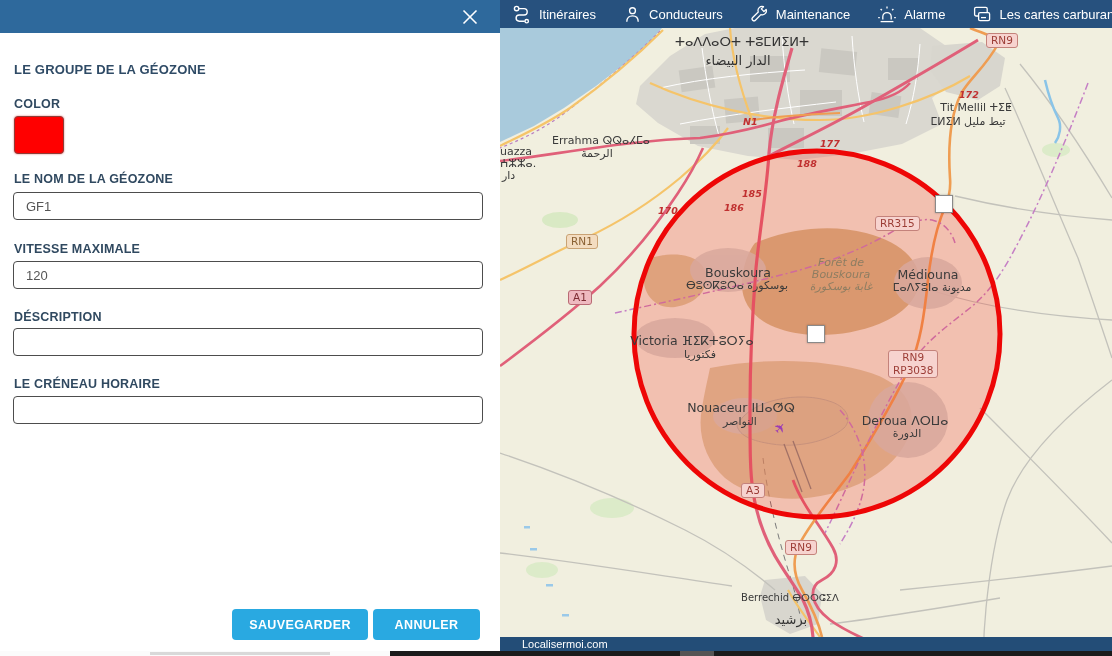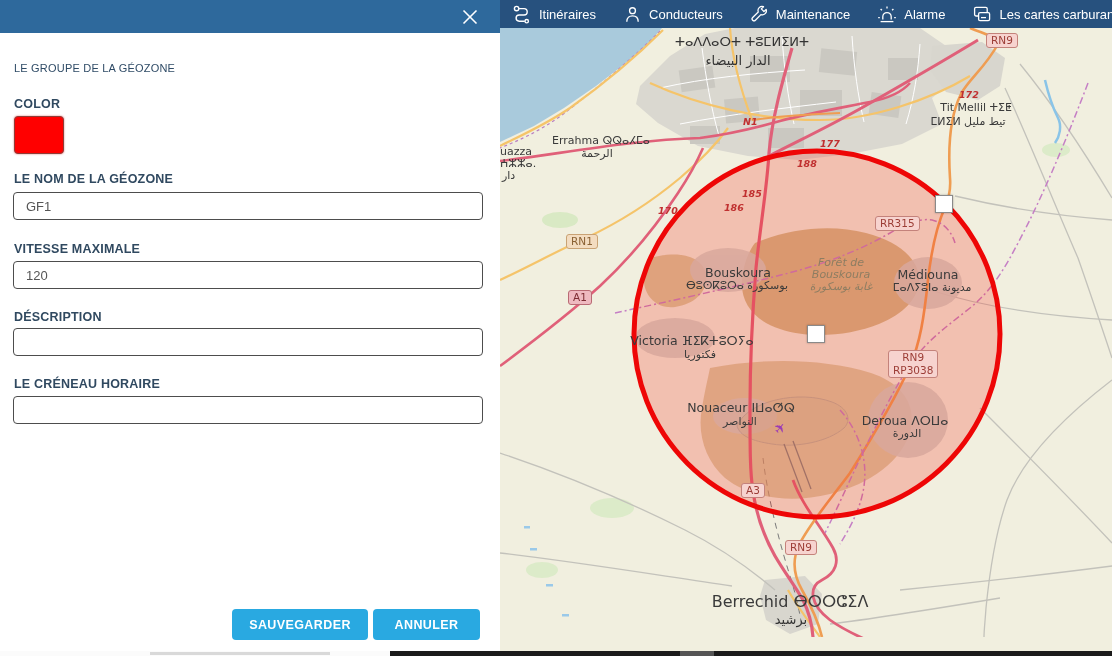--- a/index.html
+++ b/index.html
@@ -6,21 +6,21 @@
   html,body { width:1112px; height:656px; overflow:hidden; background:#fff;
               font-family:"Liberation Sans","DejaVu Sans",sans-serif; }
   #stage { position:relative; width:1112px; height:656px; }
 
   
   #panel { position:absolute; left:0; top:0; width:500px; height:656px; background:#fff; z-index:5; }
   #panel-header { position:absolute; left:0; top:0; width:500px; height:33px; background:#2e699c;
                   display:flex; align-items:center; }
   #panel-title { color:#fff; font-weight:bold; font-size:14.5px; letter-spacing:.4px; margin-left:14px; }
   #close-btn { position:absolute; right:20px; top:7px; width:20px; height:20px; cursor:pointer; }
-  .sec-head { position:absolute; left:14px; font-weight:normal; color:#2f4b66; font-size:11px; letter-spacing:.2px; }
+  .sec-head { position:absolute; left:14px; font-weight:bold; color:#2f4b66; font-size:13px; letter-spacing:.2px; }
   .fld-label { position:absolute; left:14px; font-weight:bold; color:#304960; font-size:12.5px; letter-spacing:.2px; }
   .fld { position:absolute; left:13px; width:470px; height:28px; border:1px solid #4d4d4d; border-radius:4px;
          font-size:13px; color:#555; padding:0 12px; outline:none; background:#fff;
          font-family:"Liberation Sans",sans-serif; }
   #color-swatch { position:absolute; left:14px; top:116px; width:50px; height:38px; background:#ff0000;
                   border:1px solid #8e3d38; border-radius:4px; box-shadow:0 0 2px rgba(200,0,0,.6); }
   .btn { position:absolute; top:609px; height:31px; background:#29a9e1; color:#fff; border:none; border-radius:4px;
          font-weight:bold; font-size:12.5px; letter-spacing:.4px; cursor:pointer;
          font-family:"Liberation Sans",sans-serif; }
   #btn-save { left:232px; width:136px; }
@@ -46,21 +46,21 @@
   .badge { position:absolute; background:#f7d3cf; border:1px solid #c4827b; color:#9c3d36; border-radius:3px;
            font-size:10.5px; line-height:13px; padding:0 4px; text-align:center; white-space:nowrap; z-index:4;
            font-family:"DejaVu Sans",sans-serif; }
   .badge.tan { background:#f3dcc0; border-color:#c9a274; color:#8a6133; }
   .badge.rose { background:#efb9c0; border-color:#b96a74; color:#7e2c33; }
   .roadnum { position:absolute; color:#c03030; font-size:9.5px; font-style:italic; font-weight:bold; z-index:3;
              font-family:"DejaVu Sans",sans-serif; }
   .place { position:absolute; transform:translateX(-50%); white-space:nowrap; color:#3a3a3a; z-index:3;
            font-family:"DejaVu Sans",sans-serif; text-align:center; }
   .pl-12 { font-size:12.5px; } .pl-11 { font-size:11px; } .pl-city { font-size:13px; color:#333; }
-  .pl-big { font-size:16px; } .pl-forest { font-style:italic; color:#8d7d62; font-size:11px; }
+  .pl-big { font-size:10px; } .pl-forest { font-style:italic; color:#8d7d62; font-size:11px; }
   .place.left { transform:none; text-align:left; }
   .handle { position:absolute; width:18px; height:18px; background:#fff; border:1px solid #8a8a8a; z-index:5;
             box-shadow:0 0 2px rgba(0,0,0,.3); }
   #plane { position:absolute; left:274px; top:392px; color:#9b3bb5; font-size:14px;
            transform:rotate(-50deg); z-index:3; font-family:"DejaVu Sans",sans-serif; }
 </style>
 </head>
 <body>
 
 <div id="stage">
@@ -300,20 +300,23 @@
       <div class="place pl-big" style="left:290px;top:564px;">Berrechid ⴱⵔⵔⵛⵉⴷ</div>
       <div class="place pl-city" style="left:291px;top:584px;">برشيد</div>
 
       <div id="plane">✈</div>
 
       
       <div class="handle" style="left:307px;top:297px;"></div>
       <div class="handle" style="left:435px;top:167px;"></div>
     </div>
 
+    <div id="attrib-bar">
+      <div>Localisermoi.com</div>
+    </div>
   </div>
 
   <div id="strip-light">
       <div class="thumb"></div>
     </div>
   <div id="strip-dark">
       <div class="thumb"></div>
     </div>
 
 </div>

